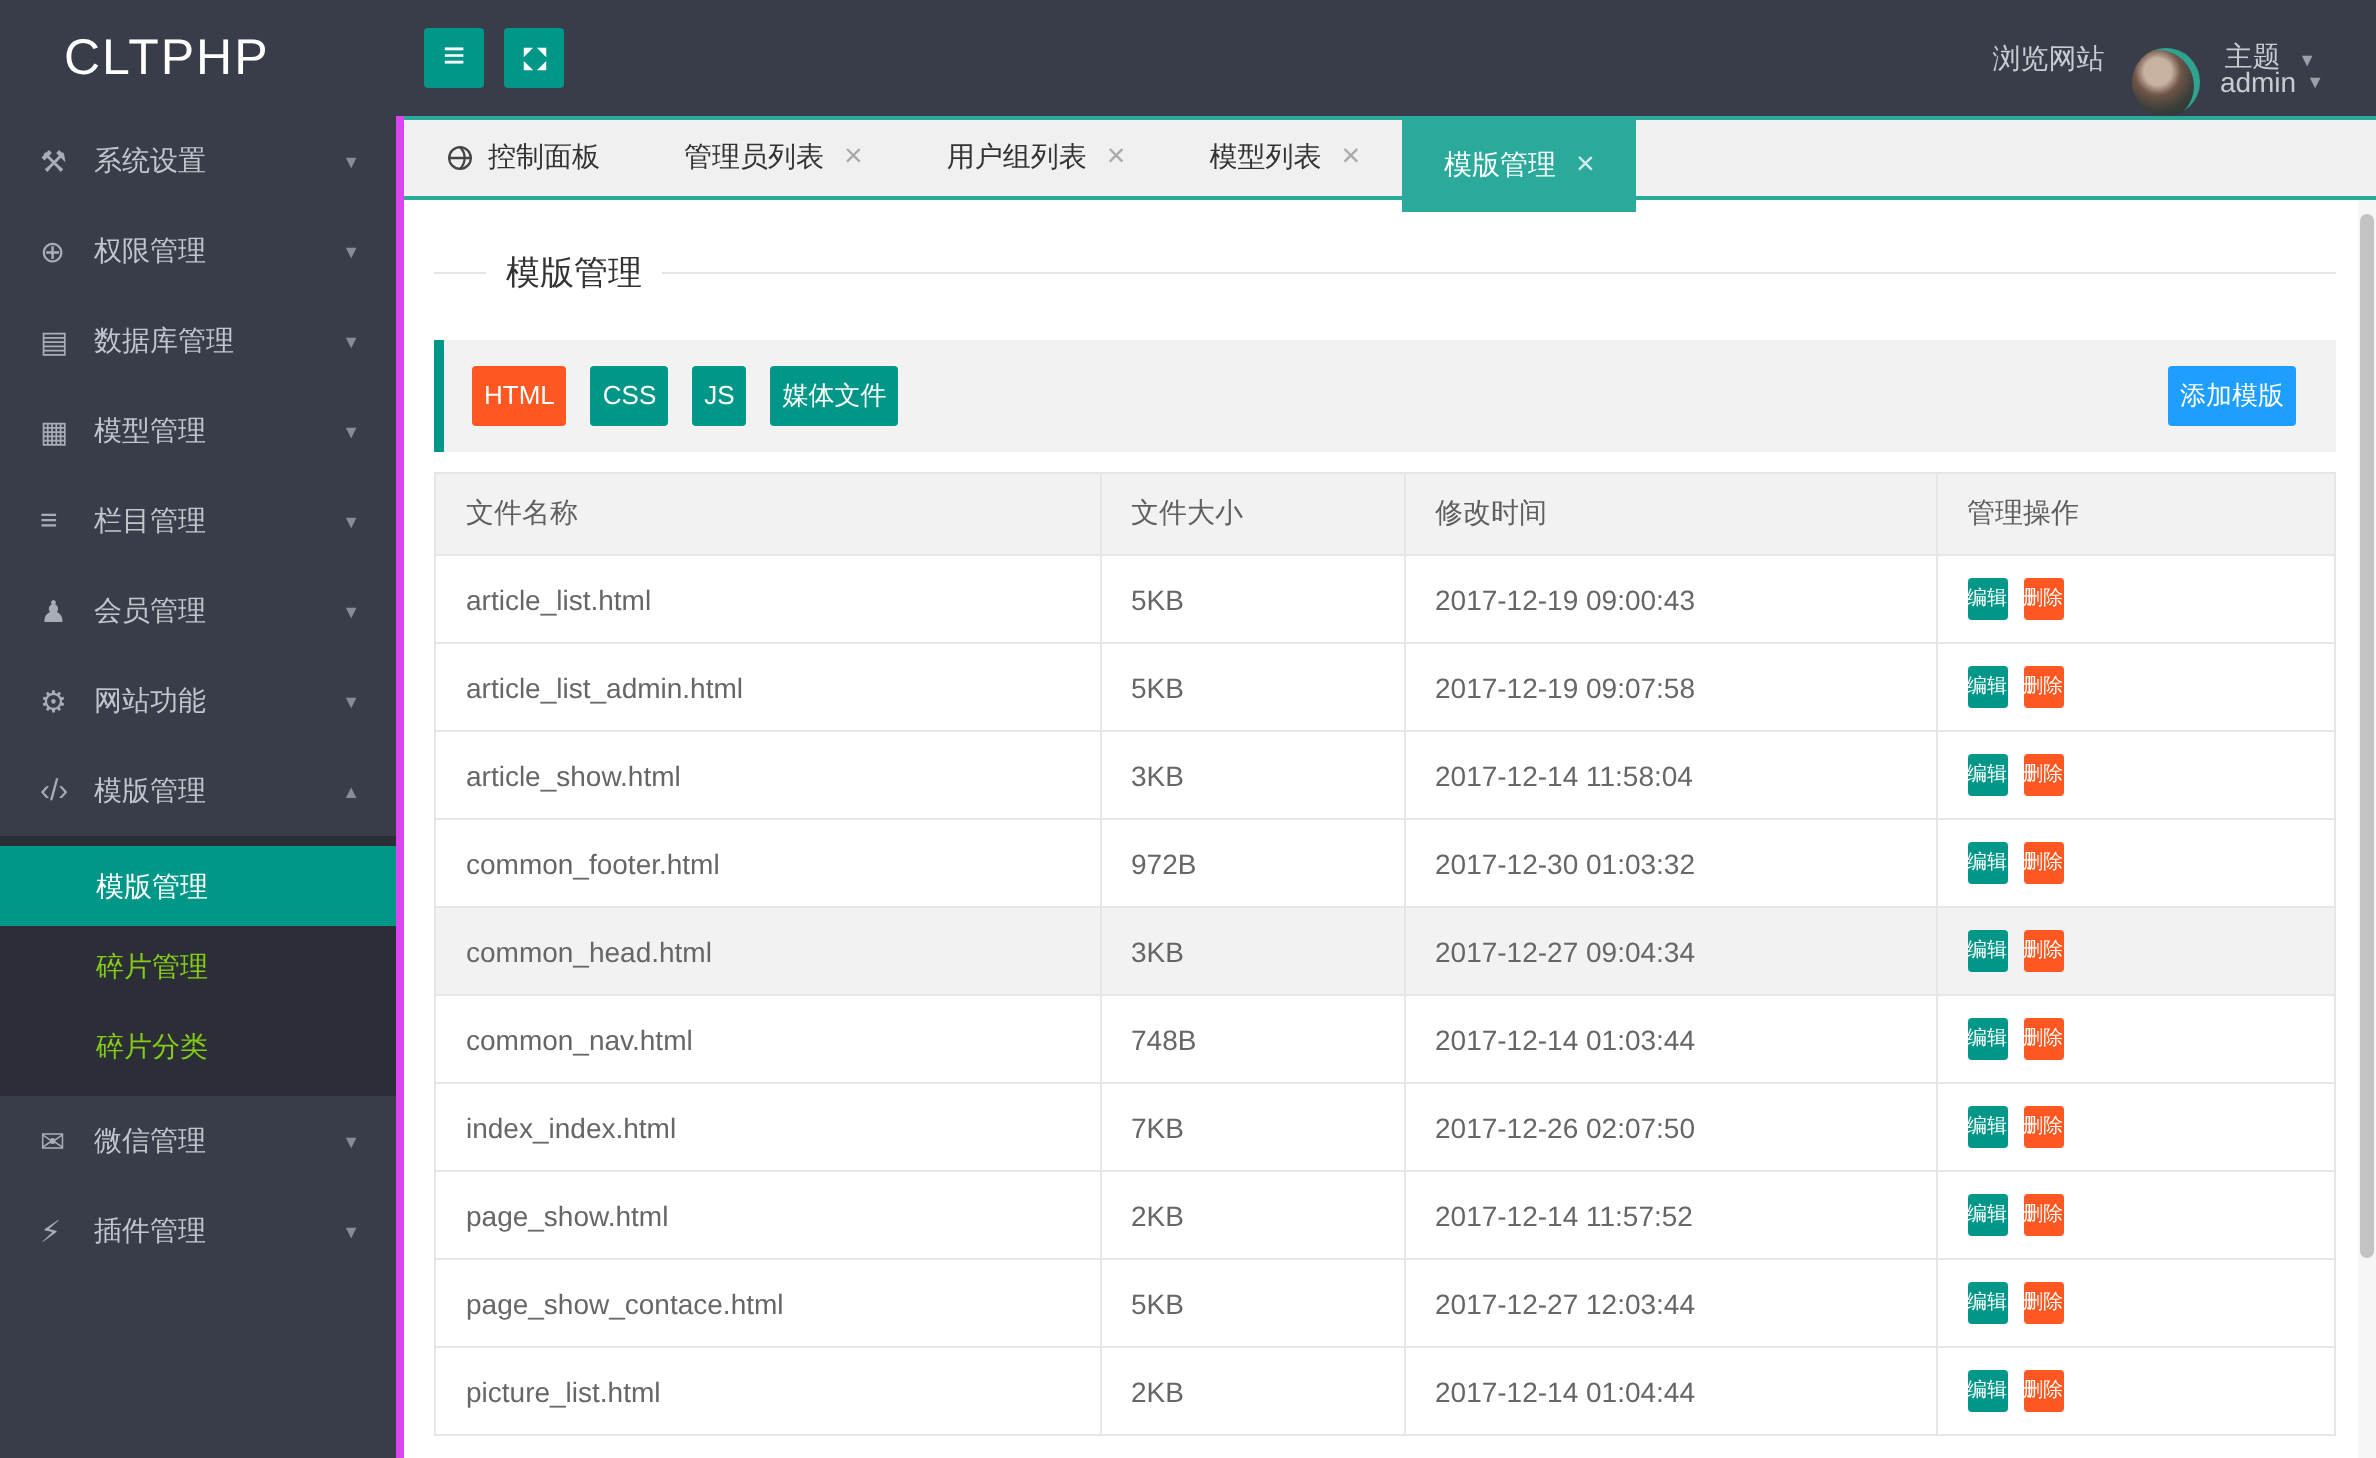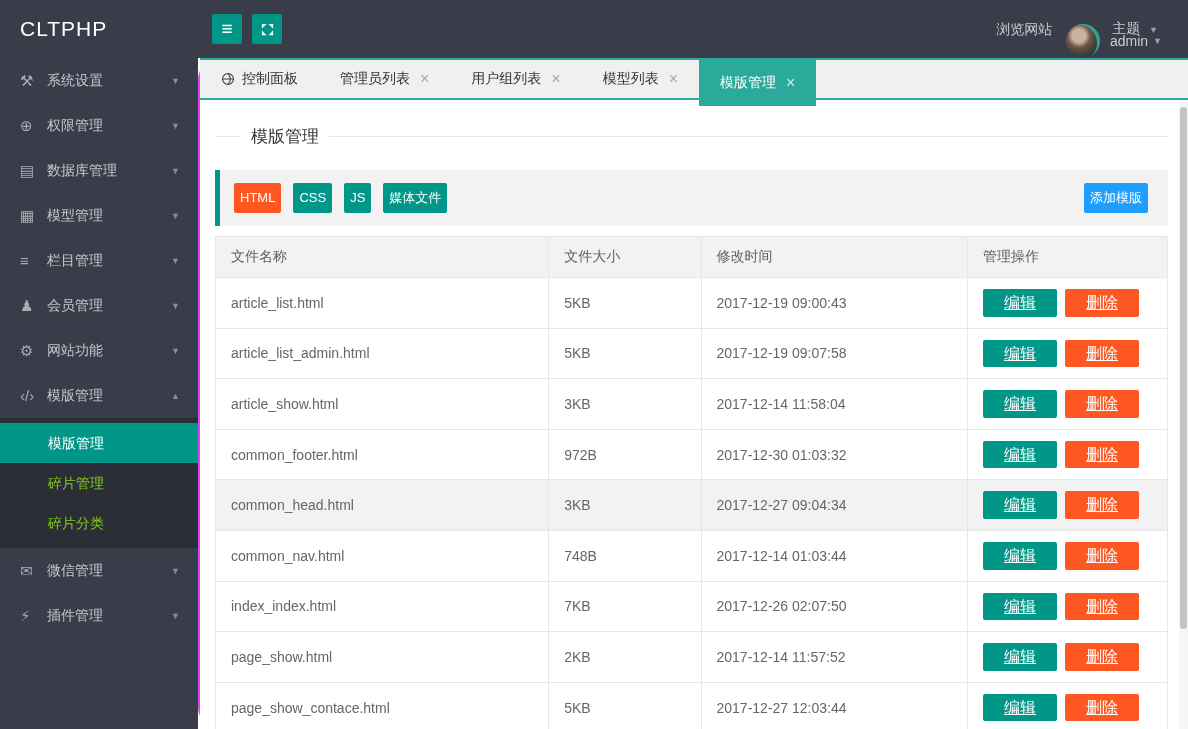--- a/index.html
+++ b/index.html
@@ -3,21 +3,21 @@
 <meta charset="utf-8">
 <style>
   * { margin:0; padding:0; box-sizing:border-box; }
   html,body { width:1188px; height:729px; }
   body {
     position:relative; overflow:hidden; background:#fff;
     font-family:"Liberation Sans","DejaVu Sans",sans-serif;
   }
   
   .header { position:absolute; left:0; top:0; width:100%; height:58px; background:#393D49; z-index:10; }
-  .logo { position:absolute; left:20px; top:0; line-height:58px; color:#fff; font-size:21px; letter-spacing:1px; }
+  .logo { position:absolute; left:32px; top:0; line-height:58px; color:#fff; font-size:25px; letter-spacing:1px; }
   .toggles { position:absolute; left:212px; top:14px; display:flex; gap:10px; }
   .toggle-btn { width:30px; height:30px; background:#009688; color:#fff; border-radius:2px;
     display:flex; align-items:center; justify-content:center; font-size:19px; cursor:pointer; }
   .header-nav { position:absolute; right:0; top:0; height:58px; display:flex; align-items:center; }
   .nav-item { padding:0 30px; color:#c8ccd1; font-size:14px; line-height:58px; cursor:pointer; white-space:nowrap; }
   .caret { font-size:9px; color:#9aa0a6; margin-left:5px; }
   .user-box { display:flex; align-items:center; padding:0 26px 0 12px; cursor:pointer; }
   .avatar { width:34px; height:34px; border-radius:50%;
     background:radial-gradient(circle at 38% 35%, #c9b2a0 0 22%, #6e5548 38%, #3c3f3a 62%, #20312e 100%);
     box-shadow:inset -4px 2px 0 -1px #2fa392; }
@@ -26,21 +26,21 @@
   .sidebar { position:absolute; left:0; top:58px; width:198px; bottom:0; background:#393D49; z-index:9; }
   .side-item { height:45px; display:flex; align-items:center; padding:0 18px 0 20px;
     color:#c2c6cc; font-size:14px; cursor:pointer; }
   .s-icon { width:27px; font-size:15px; color:#a8adb5; flex:none; }
   .s-label { flex:1; }
   .chev { font-size:9px; color:#878c95; }
   .side-sub { background:#2B2E36; padding:5px 0; }
   .side-sub-item { height:40px; line-height:40px; padding-left:48px; color:#84cc16; font-size:14px; cursor:pointer; }
   .side-sub-item.active { background:#009688; color:#fff; }
   
-  .main { position:absolute; left:198px; top:58px; right:0; bottom:0; border-left:2px solid #d946ef; background:#bef264;border-radius:22px; }
+  .main { position:absolute; left:198px; top:58px; right:0; bottom:0; border-left:4px solid #d946ef; background:#bef264; }
   
   .tabbar { position:relative; height:42px; background:#f0f0f0;
     border-top:2px solid #2BA99B; border-bottom:2px solid #2BA99B; display:flex; z-index:5; }
   .tab { display:flex; align-items:center; padding:0 21px; font-size:14px; color:#333;
     cursor:pointer; position:relative; height:38px; white-space:nowrap; }
   .tab .tab-close { margin-left:10px; color:#a9a9a9; font-size:16px; line-height:1; }
   .tab.active { background:#2BA99B; color:#fff; height:46px; z-index:6; }
   .tab.active .tab-close { color:#d4edea; }
   .tab-globe { margin-right:7px; display:inline-flex; }
   
@@ -53,22 +53,22 @@
     color:#fff; font-size:13px; margin-right:12px; cursor:pointer; border:none; white-space:nowrap; }
   .btn-orange { background:#FF5722; }
   .btn-teal { background:#009688; }
   .btn-blue { background:#1E9FFF; margin:0 6px 0 auto; }
   
   .file-table { margin:10px 20px 0 15px; width:calc(100% - 35px); border-collapse:collapse; font-size:14px; }
   .file-table th, .file-table td { border:1px solid #e6e6e6; padding:11px 15px; text-align:left; }
   .file-table th { background:#f2f2f2; color:#5f5f5f; font-weight:normal; }
   .file-table td { color:#666; }
   tr.highlight td { background:#f2f2f2; }
-  .btn-sm { display:inline-block; padding:5px 21px; border-radius:2px; color:#fff; font-size:16px;
-    margin-right:8px; cursor:pointer; line-height:1.1;text-decoration:underline; }
+  .btn-sm { display:inline-block; padding:5px 0; border-radius:2px; color:#fff; font-size:10px;
+    margin-right:8px; cursor:pointer; line-height:1.1; }
   .btn-edit { background:#009688; }
   .btn-del { background:#FF5722; }
   
   .footer { position:absolute; left:0; right:0; bottom:0; height:34px; background:#ededed;
     text-align:center; line-height:34px; color:#8d8d8d; font-size:13px; }
   
   .scrollbar { position:absolute; right:0; top:0; bottom:0; width:9px; background:#f6f6f6; z-index:8; }
   .scroll-thumb { position:absolute; top:7px; left:1px; width:7px; height:522px; background:#c3c3c3; border-radius:4px; }
 </style>
 </head>

